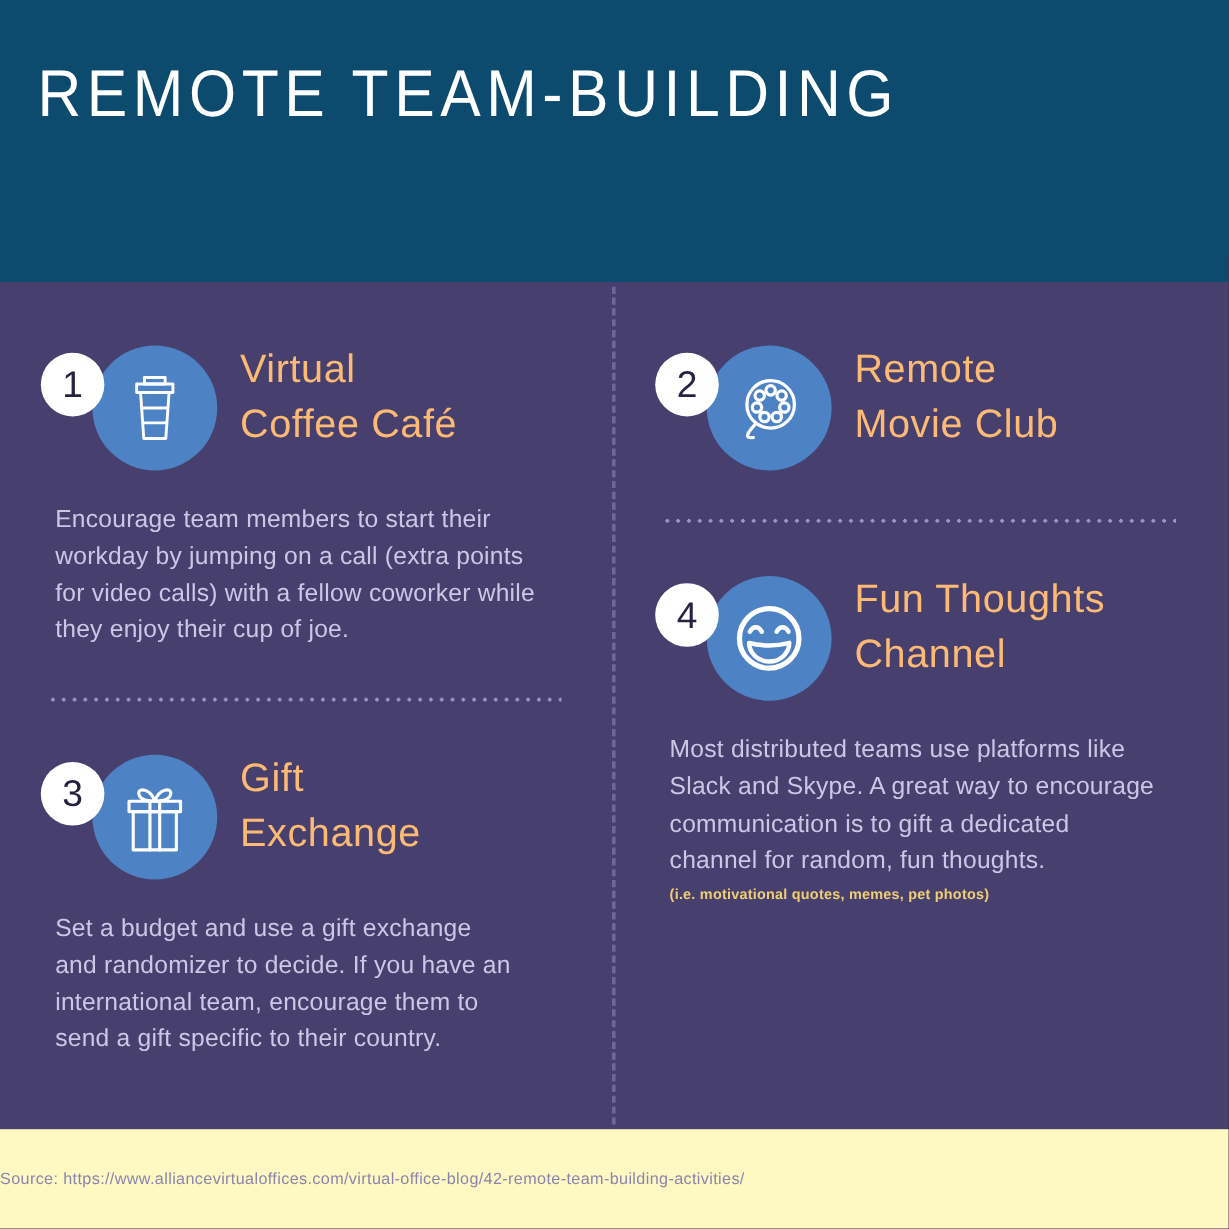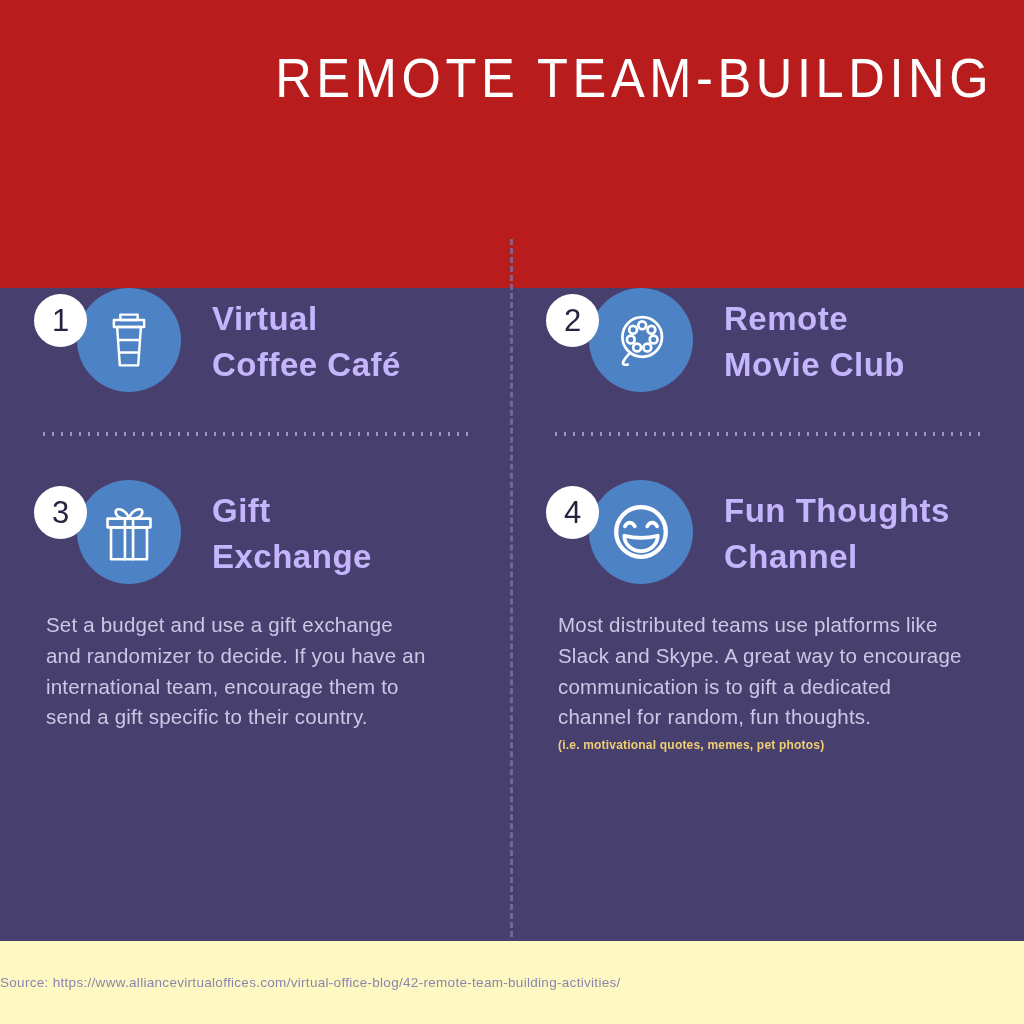--- a/index.html
+++ b/index.html
@@ -4,22 +4,22 @@
 <style>
   html,body { margin:0; padding:0; background:#2c2547; }
   .stage {
     position:relative; width:1024px; height:1024px; overflow:hidden;
     background:#47406f;
     font-family:"Liberation Sans", sans-serif;
   }
 
   
   .header {
-    position:absolute; left:0; top:0; width:1024px; height:288px;
-    background:#b91c1c; text-align:right;
+    position:absolute; left:0; top:0; width:1024px; height:235px;
+    background:#0c4a6e; text-align:left;
   }
   .main-title {
     margin:0; padding-top:50px;
     font-size:55px; font-weight:400; color:#ffffff;
     letter-spacing:5px; line-height:1.05;
   }
   .main-title span { display:inline-block; transform:scaleX(.92); white-space:nowrap; }
   .ribbon {
     margin:12px auto 0; width:350px; height:66px;
     background:#4d82c4;
@@ -52,22 +52,22 @@
     display:flex; align-items:center; justify-content:center;
     font-size:31px; color:#262342;
   }
   .icon-circle {
     position:absolute; left:37px; top:0; width:104px; height:104px;
     border-radius:50%; background:#4d82c4;
     display:flex; align-items:center; justify-content:center;
   }
   .icon-circle svg { display:block; }
   .item-title {
-    position:absolute; left:160px; top:-4px; margin:12px;
-    font-size:33px; font-weight:700; color:#c4b5fd;
+    position:absolute; left:160px; top:-4px; margin:0;
+    font-size:33px; font-weight:400; color:#fdba74;
     line-height:1.4; white-space:pre-line; letter-spacing:.5px;
   }
   .item-body {
     margin:26px 0 0 6px;
     font-size:20.5px; line-height:1.5; color:#cdc7e6;
     white-space:pre-line; letter-spacing:.2px;
   }
   .item-note {
     margin:5px 0 0 6px;
     font-size:12px; font-weight:700; color:#f0ce72; letter-spacing:.2px;
@@ -113,20 +113,24 @@
               <rect x="34" y="3" width="32" height="10"></rect>
               <rect x="22" y="13" width="56" height="13"></rect>
               <path d="M28 26 L72 26 L67 97 L33 97 Z"></path>
               <line x1="30.5" y1="50" x2="69.5" y2="50"></line>
               <line x1="32" y1="73" x2="68" y2="73"></line>
             </svg>
           </div>
           <h2 class="item-title">Virtual
 Coffee Café</h2>
         </div>
+        <p class="item-body">Encourage team members to start their
+workday by jumping on a call (extra points
+for video calls) with a fellow coworker while
+they enjoy their cup of joe.</p>
       </section>
 
       <div class="dot-divider"></div>
 
       <section class="item second">
         <div class="item-head">
           <div class="num-circle">
             <span>3</span>
           </div>
           <div class="icon-circle">

